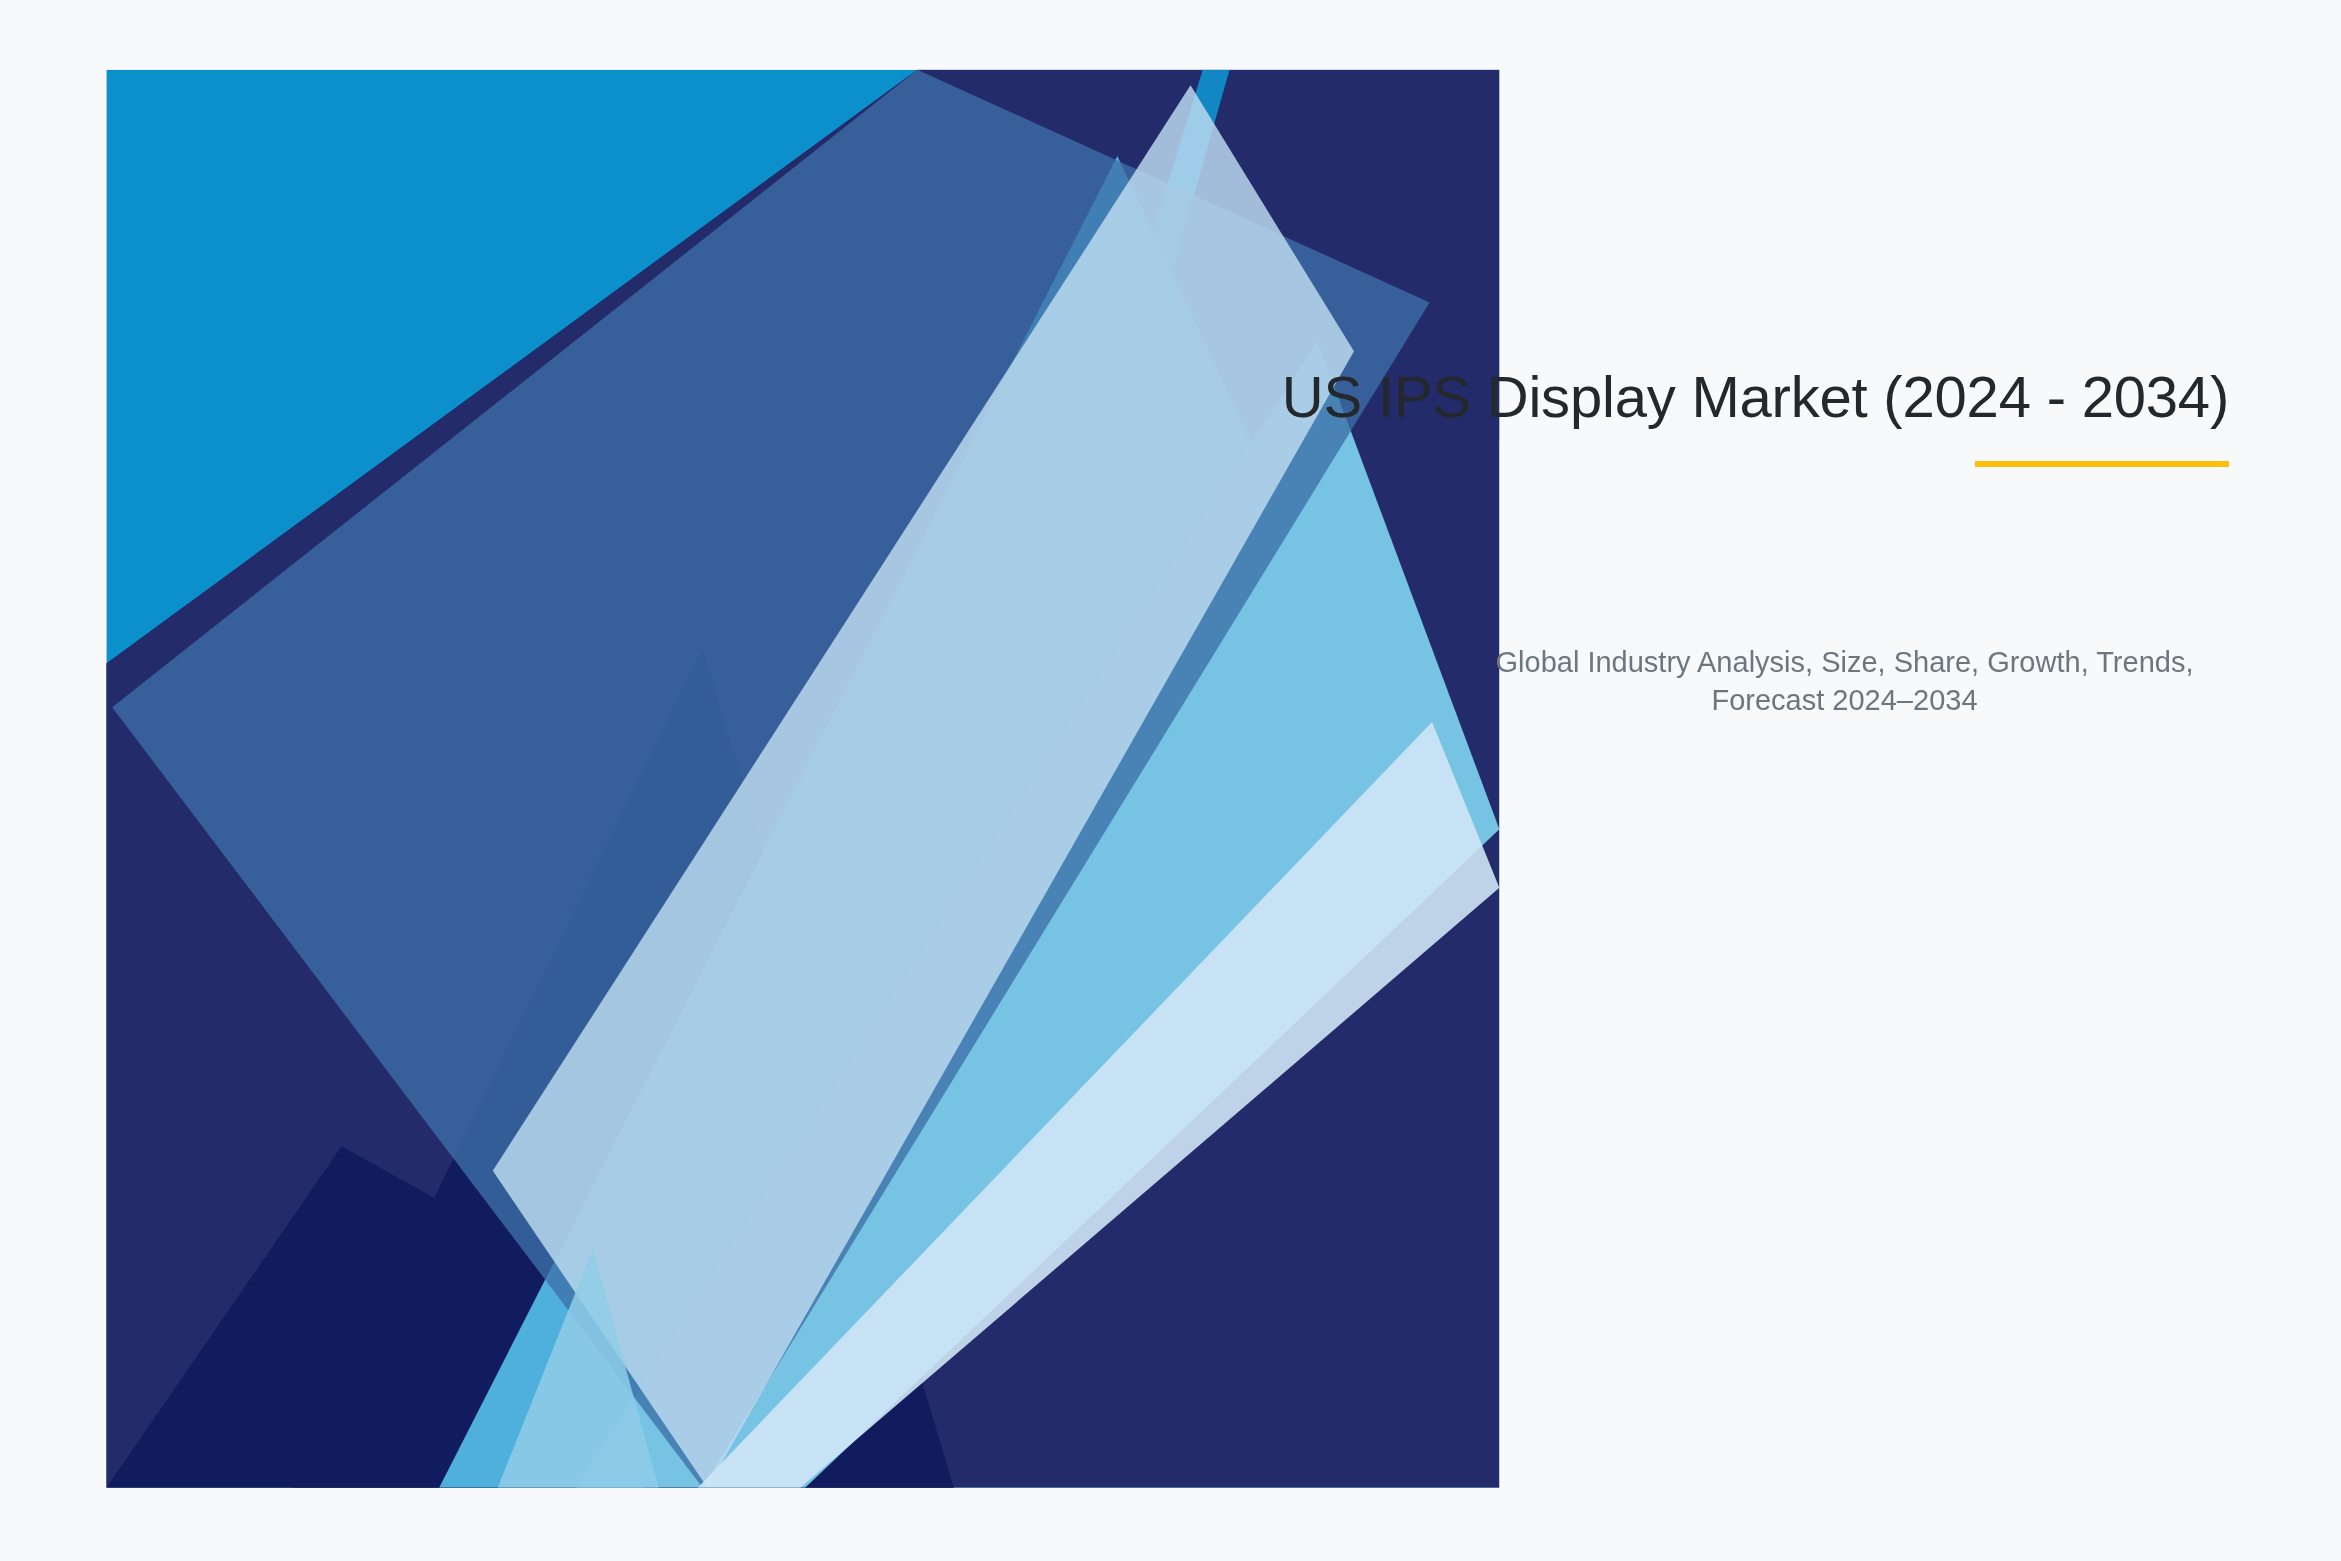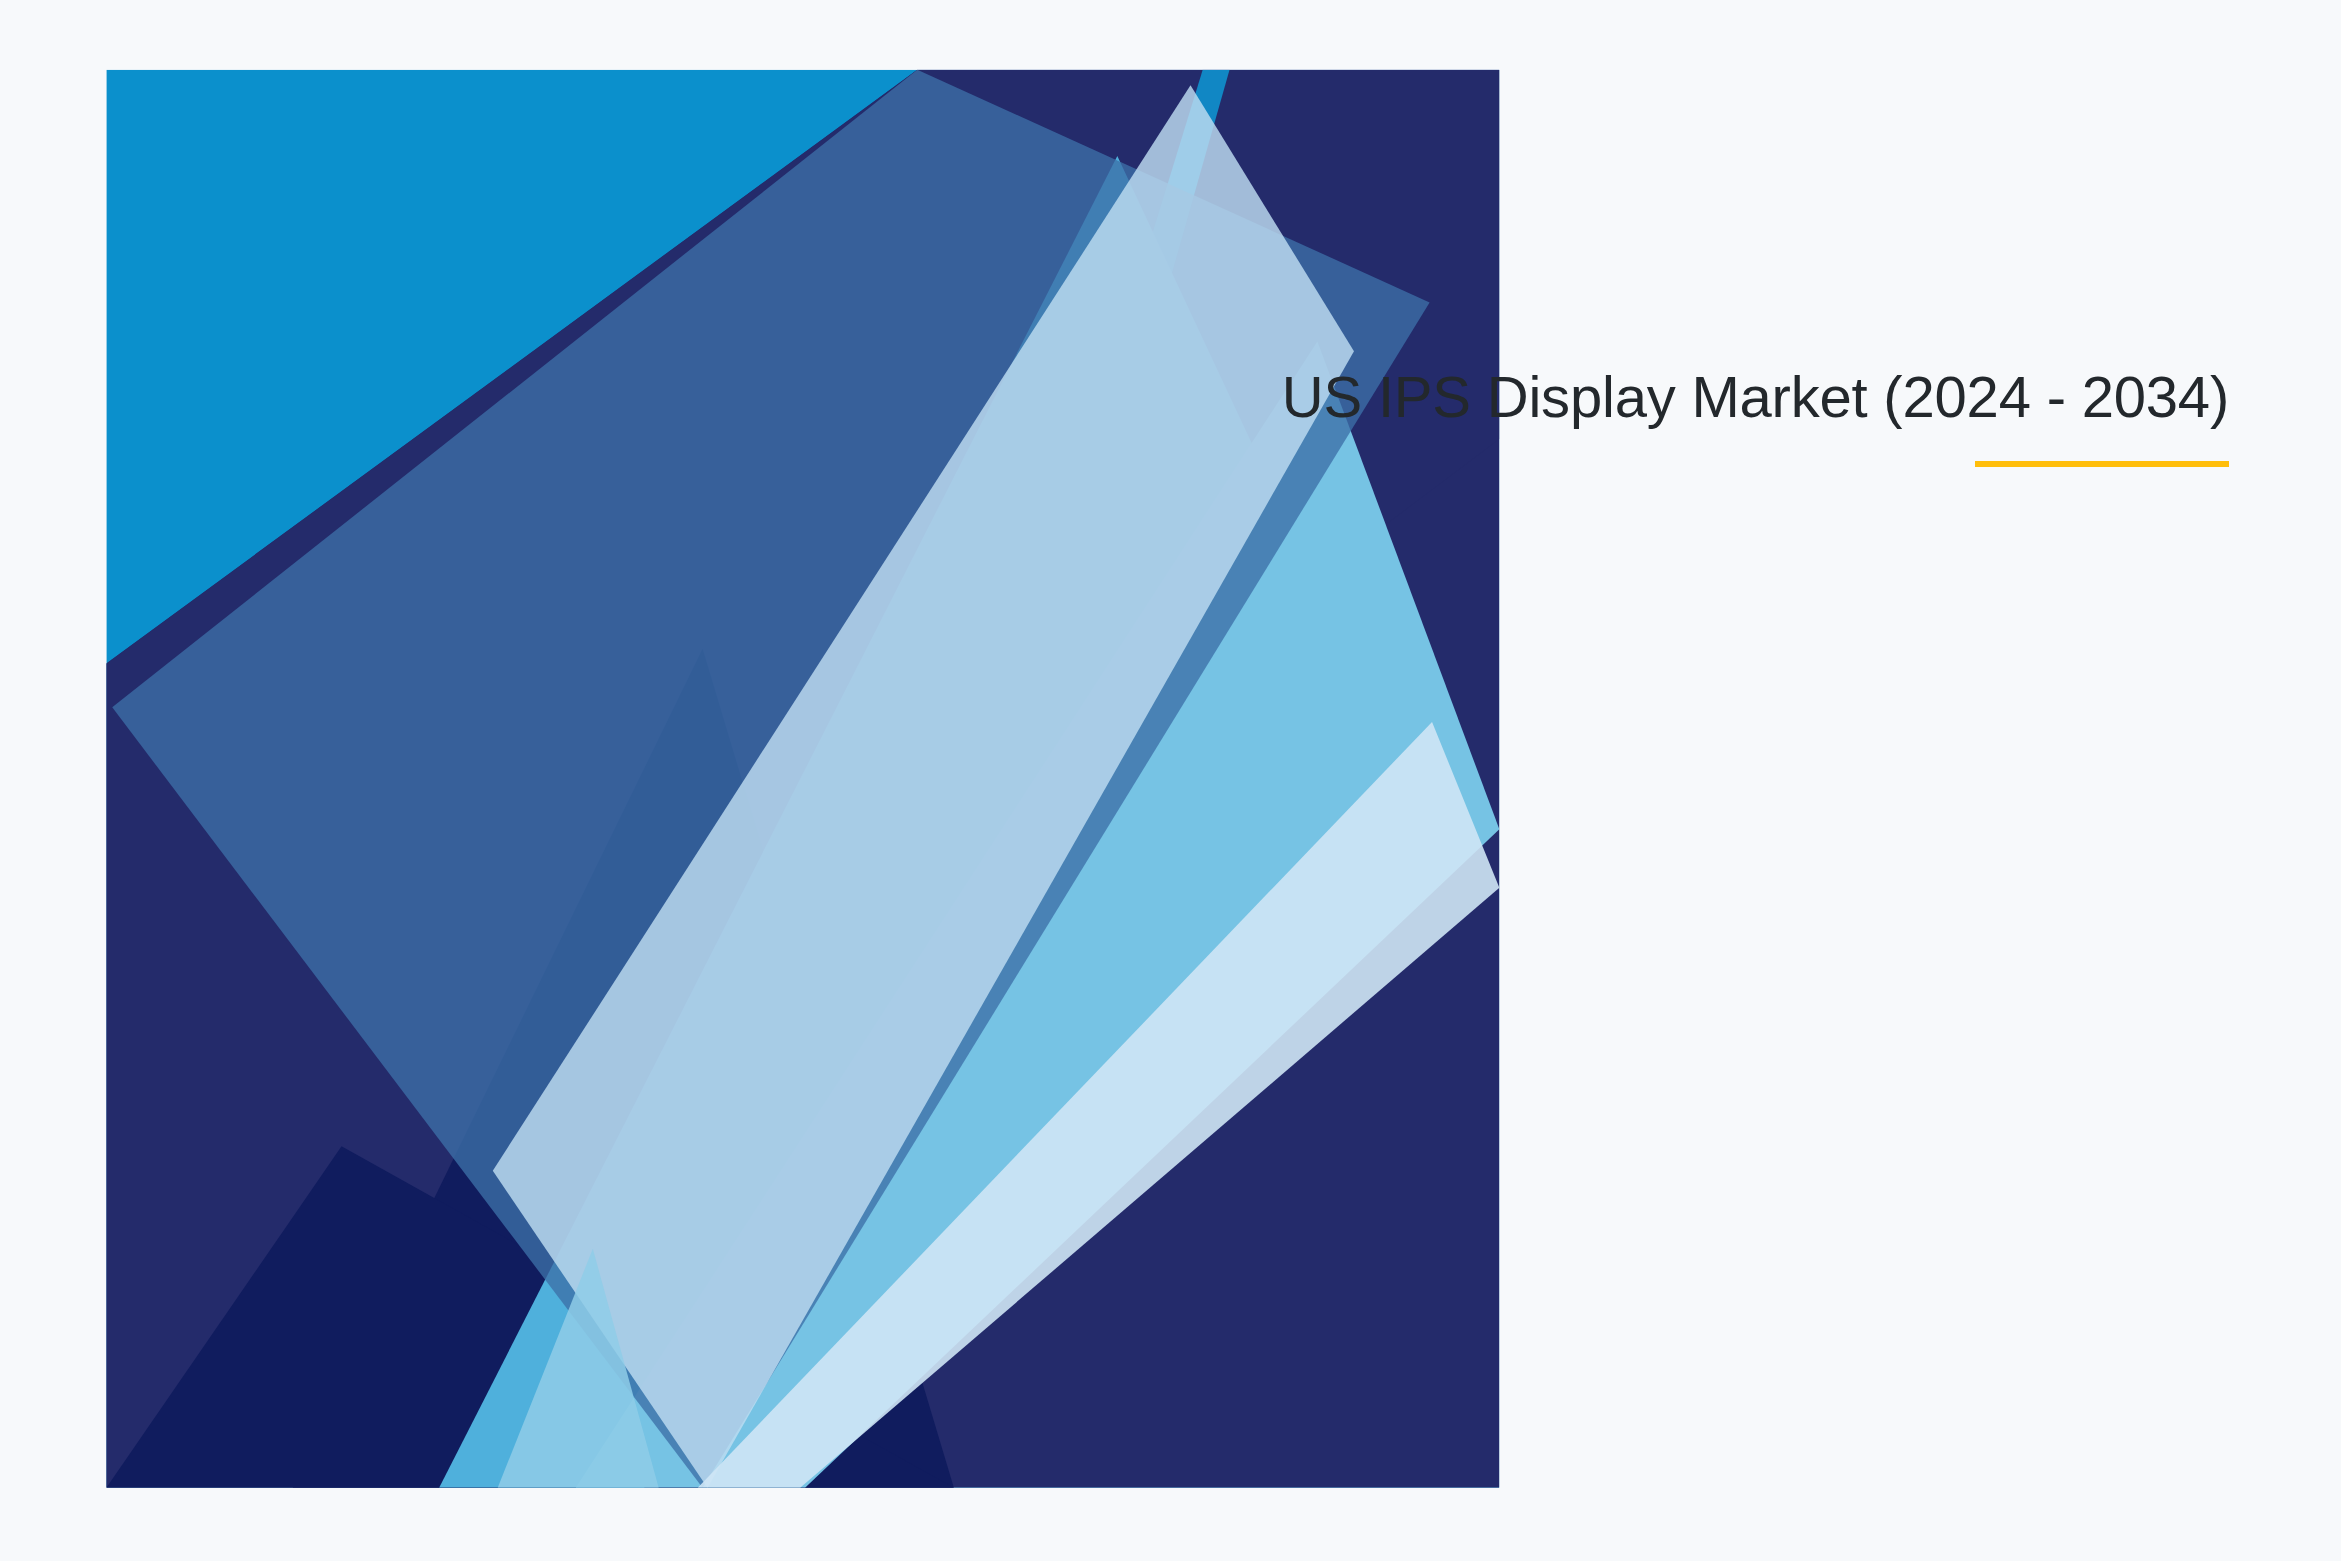--- a/index.html
+++ b/index.html
@@ -118,15 +118,18 @@
       <polygon points="1215,2560 1350,3050 1020,3050" fill="#8FCCE8" fill-opacity="0.85"></polygon>
 
     </g>
   </svg>
 
   <div id="title-block">
     <h1 id="page-title">US IPS Display Market (2024 - 2034)</h1>
     <hr id="accent-rule">
   </div>
 
+  <div id="subtitle-block">
+    <p id="page-subtitle">Global Industry Analysis, Size, Share, Growth, Trends, Forecast 2024–2034</p>
+  </div>
 
 </div>
 
 
 </body></html>

